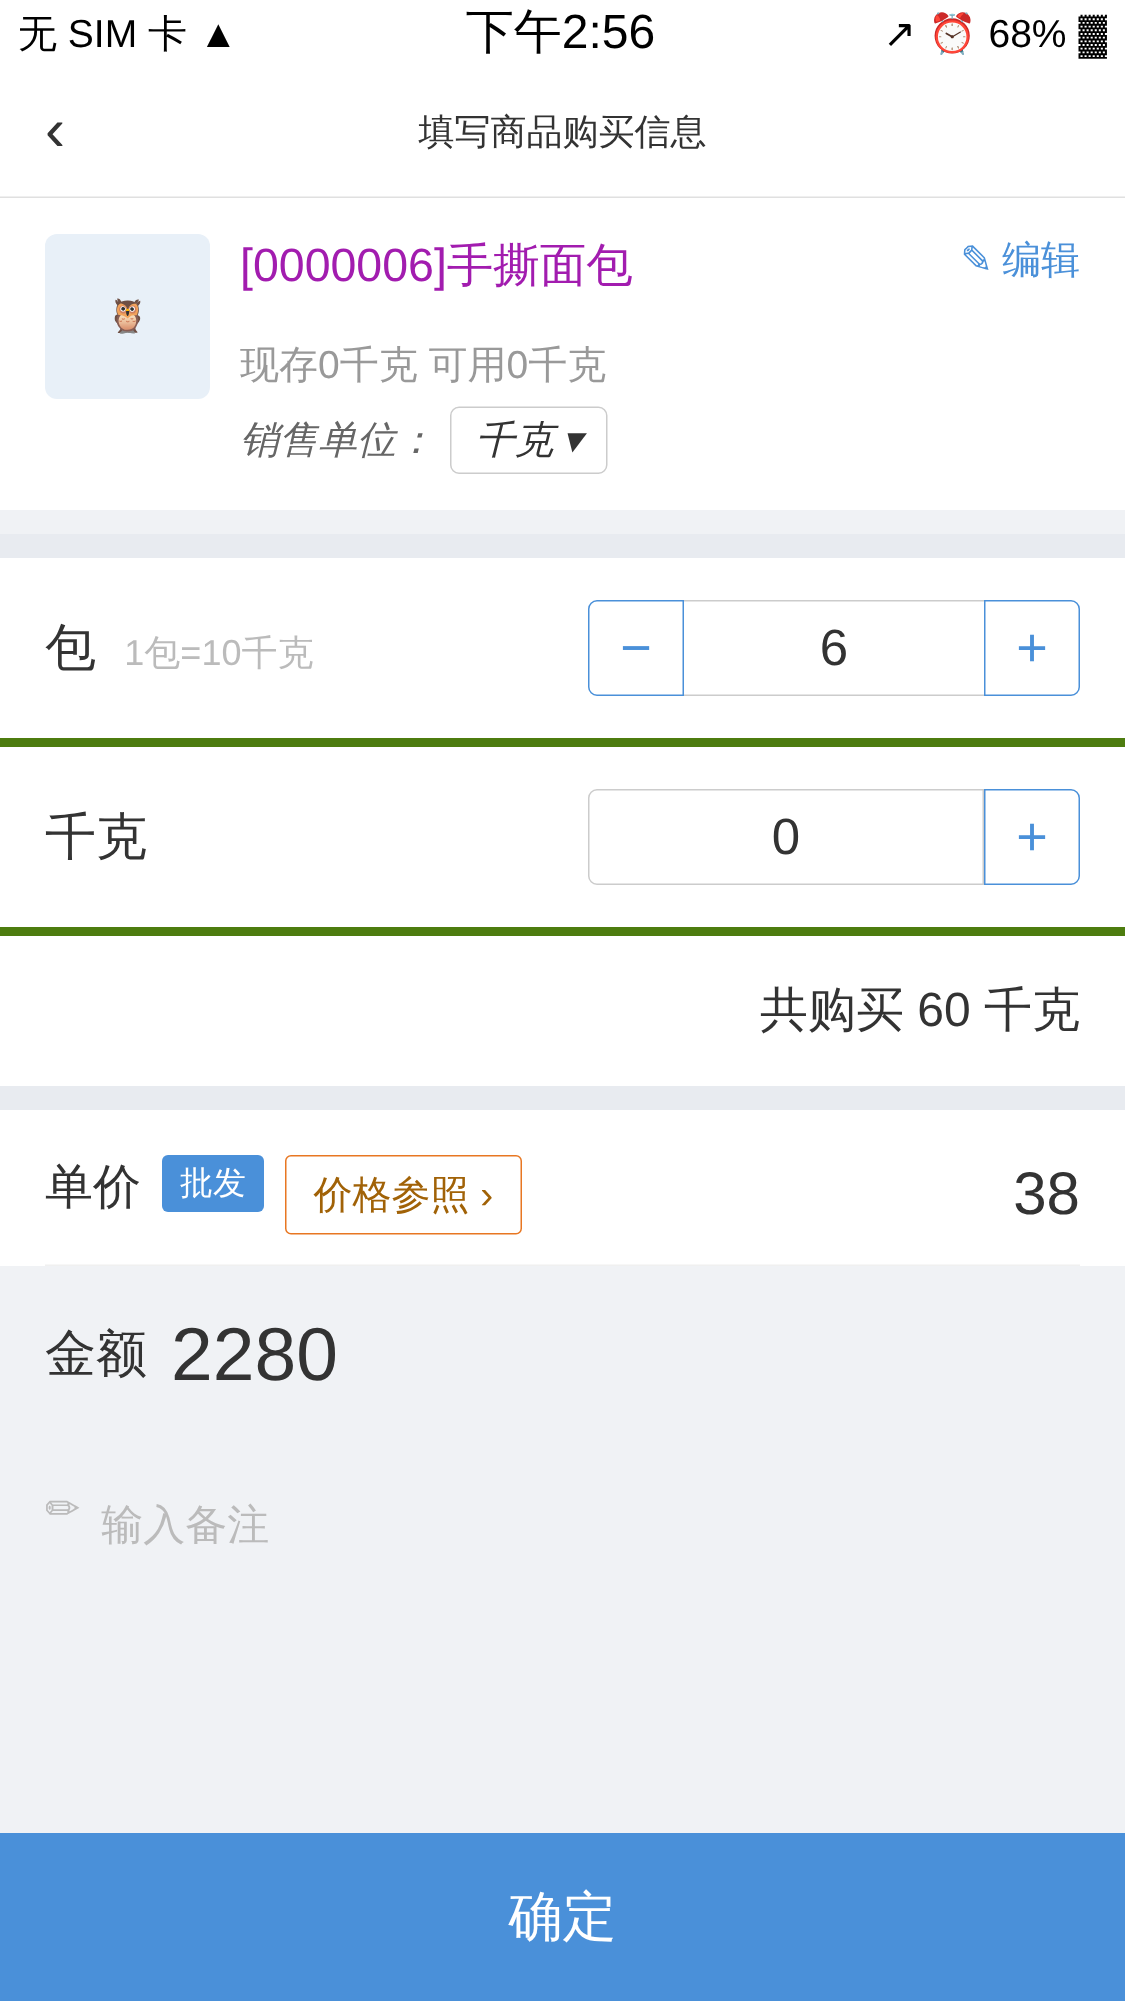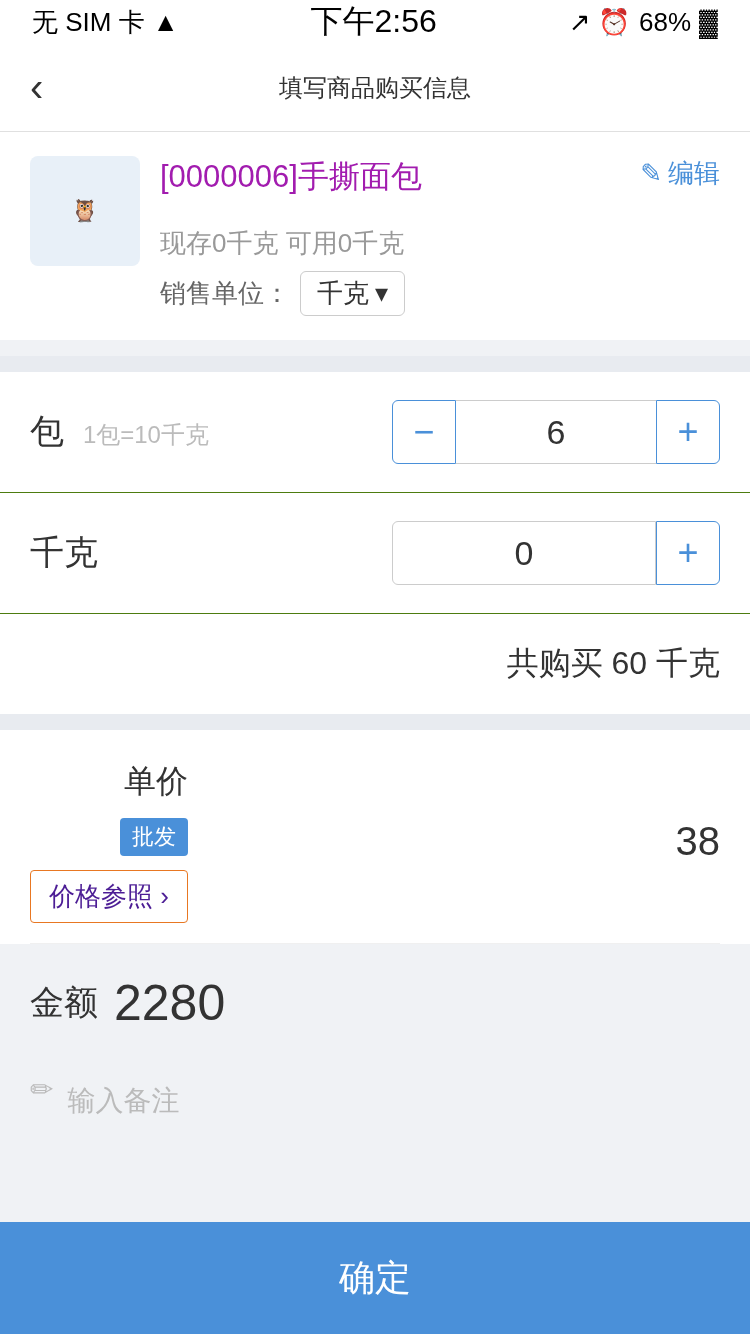--- a/index.html
+++ b/index.html
@@ -14,21 +14,21 @@
     }
 
     
     .status-bar {
       width: 100%;
       height: 44px;
       background: #fff;
       display: flex;
       align-items: center;
       justify-content: space-between;
-      padding: 0 32px;
+      padding: 0 12px;
       font-size: 28px;
       color: #000;
     }
     .status-left { display: flex; align-items: center; gap: 8px; font-size: 26px; }
     .status-center { font-size: 32px; font-weight: 500; }
     .status-right { display: flex; align-items: center; gap: 8px; font-size: 26px; }
 
     
     .nav-bar {
       width: 100%;
@@ -71,21 +71,21 @@
       display: flex;
       align-items: center;
       justify-content: center;
       flex-shrink: 0;
       color: #7a9cc0;
       font-size: 40px;
     }
     .product-info { flex: 1; }
     .product-title { font-size: 31px; color: #a21caf; margin-bottom: 28px; }
     .product-stock { font-size: 26px; color: #999; margin-bottom: 10px; }
-    .product-unit { font-size: 26px; color: #666; display: flex; align-items: center; gap: 10px; }
+    .product-unit { font-size: 26px; color: #666; display: flex; align-items: center; gap: 10px; font-style: italic; }
     .unit-select {
       border: 1px solid #ccc;
       border-radius: 6px;
       padding: 4px 16px;
       font-size: 26px;
       color: #333;
       background: #fff;
       display: inline-flex;
       align-items: center;
       gap: 6px;
@@ -108,21 +108,21 @@
     
     .quantity-section {
       background: #fff;
       margin-bottom: 0;
     }
     .quantity-row {
       display: flex;
       align-items: center;
       justify-content: space-between;
       padding: 28px 30px;
-      border-bottom: 1px solid #4d7c0f;
+      border-bottom: 6px solid #4d7c0f;
     }
     .quantity-hint { font-size: 24px; color: #bbb; margin-left: 10px; }
     .quantity-control { display: flex; align-items: center; gap: 0; }
     .qty-btn {
       width: 64px;
       height: 64px;
       border: 1px solid #4a90d9;
       background: #fff;
       color: #4a90d9;
       font-size: 36px;
@@ -186,52 +186,52 @@
       background: #fff;
       padding: 30px 30px 0 30px;
     }
     .price-row {
       display: flex;
       align-items: center;
       justify-content: space-between;
       padding-bottom: 20px;
       border-bottom: 1px solid #f0f0f0;
     }
-    .price-label { font-size: 32px; color: #333; display: flex; align-items: flex-end; gap: 14px; flex-direction: column; }
+    .price-label { font-size: 32px; color: #333; display: flex; align-items: flex-start; gap: 14px; }
     .batch-tag {
       background: #4a90d9;
       color: #fff;
       font-size: 22px;
       padding: 4px 12px;
       border-radius: 4px;
     }
     .price-ref-btn {
       border: 1px solid #e87722;
-      color: #4c1d95;
+      color: #a16207;
       background: #fff;
       font-size: 26px;
       padding: 8px 18px;
       border-radius: 4px;
       display: flex;
       align-items: center;
       gap: 4px;
       cursor: pointer;
     }
     .price-value { font-size: 40px; color: #333; font-weight: 400; }
 
     
     .amount-section {
       background: #f0f2f5;
       padding: 30px 30px 0 30px;
     }
     .amount-row {
       display: flex;
       align-items: center;
       gap: 16px;
-      margin-bottom: 16px;
+      margin-bottom: 32px;
     }
     .amount-label { font-size: 34px; color: #333; }
     .amount-value { font-size: 50px; color: #333; font-weight: 500; }
     .note-row {
       display: flex;
       align-items: center;
       gap: 14px;
       padding: 10px 0;
     }
     .note-icon { color: #bbb; font-size: 28px; }

